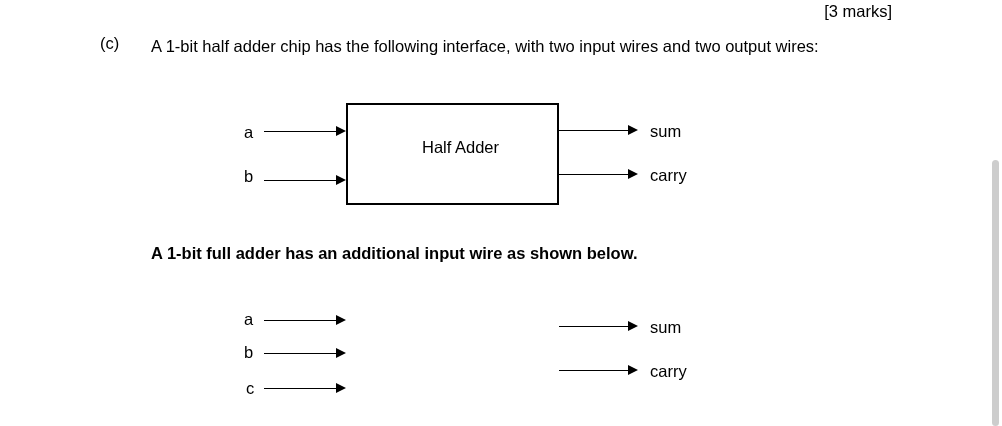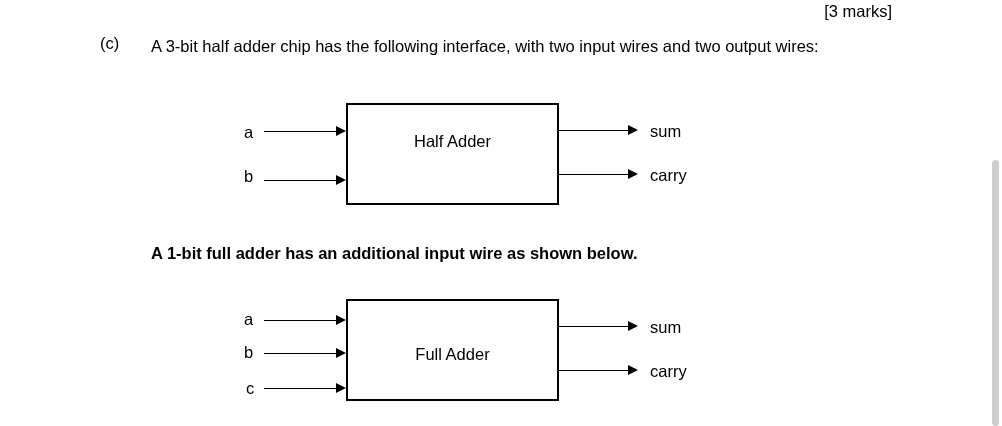--- a/index.html
+++ b/index.html
@@ -106,26 +106,26 @@
   }
 </style>
 </head>
 <body>
 
 <div class="page">
 
   <div class="marks">[3 marks]</div>
 
   <div class="qlabel">(c)</div>
-  <div class="qtext">A 3-bit half adder chip has the following interface, with two input wires and two output wires:</div>
+  <div class="qtext">A 1-bit half adder chip has the following interface, with two input wires and two output wires:</div>
 
   <div class="diagram" style="left:0; top:0; width:1002px; height:426px;">
 
     <div class="chipbox" style="left:346px; top:103px; width:213px; height:102px;">
-      <div class="chiplabel" style="top:28px;">Half Adder</div>
+      <div class="chiplabel" style="top:34px;margin-left:8px;">Half Adder</div>
     </div>
 
     <div class="portlabel" style="left:244px; top:124px;">a</div>
     <div class="wire" style="left:264px; top:131px; width:76px;"></div>
     <div class="arrow" style="left:336px; top:125.5px;"></div>
 
     <div class="portlabel" style="left:244px; top:168px;">b</div>
     <div class="wire" style="left:264px; top:180px; width:76px;"></div>
     <div class="arrow" style="left:336px; top:174.5px;"></div>
 
@@ -135,23 +135,20 @@
 
     <div class="wire" style="left:559px; top:174px; width:73px;"></div>
     <div class="arrow" style="left:628px; top:168.5px;"></div>
     <div class="portlabel" style="left:650px; top:167px;">carry</div>
   </div>
 
   <div class="midtext">A 1-bit full adder has an additional input wire as shown below.</div>
 
   <div class="diagram" style="left:0; top:0; width:1002px; height:426px;">
 
-    <div class="chipbox" style="left:346px; top:299px; width:213px; height:102px;">
-      <div class="chiplabel" style="top:45px;">Full Adder</div>
-    </div>
 
     <div class="portlabel" style="left:244px; top:311px;">a</div>
     <div class="wire" style="left:264px; top:320px; width:76px;"></div>
     <div class="arrow" style="left:336px; top:314.5px;"></div>
 
     <div class="portlabel" style="left:244px; top:344px;">b</div>
     <div class="wire" style="left:264px; top:353px; width:76px;"></div>
     <div class="arrow" style="left:336px; top:347.5px;"></div>
 
     <div class="portlabel" style="left:246px; top:380px;">c</div>

